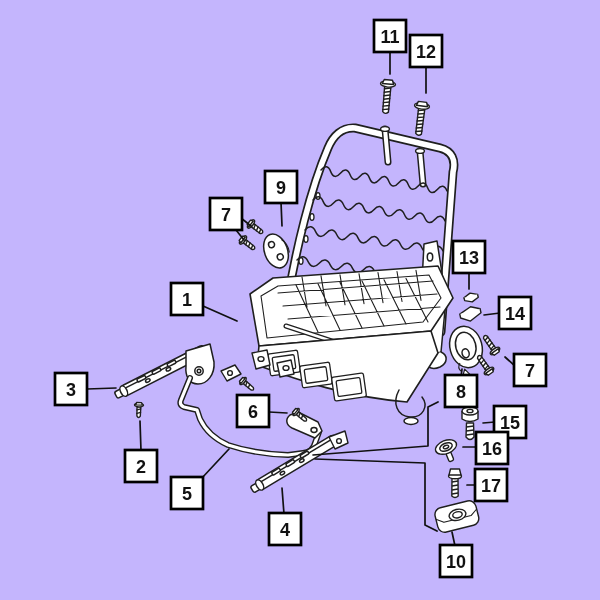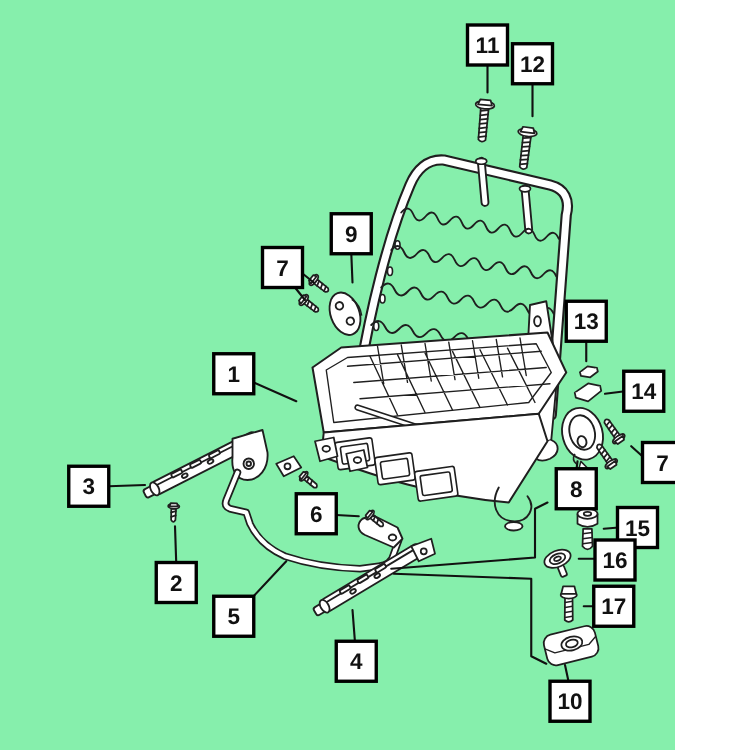--- a/index.html
+++ b/index.html
@@ -1,17 +1,17 @@
 <!DOCTYPE html>
 <html><head>
 <meta charset="utf-8">
 <style>
   html,body{margin:0;padding:0;background:#fff;}
-  .stage{position:relative;width:492px;height:600px;background:#86efac;overflow:hidden;
-         font-family:"Liberation Sans", sans-serif;padding-left:48px;}
+  .stage{position:relative;width:600px;height:600px;background:#c4b5fd;overflow:hidden;
+         font-family:"Liberation Sans", sans-serif;}
   svg{position:absolute;left:0;top:0;}
   svg text{font-family:"Liberation Sans", sans-serif;}
 </style>
 </head>
 <body>
 
 <div class="stage">
 <svg id="diagram" width="600" height="600" viewBox="0 0 600 600">
 
   <g fill="none" stroke="#1f1f1f" stroke-linecap="round" stroke-linejoin="round">

